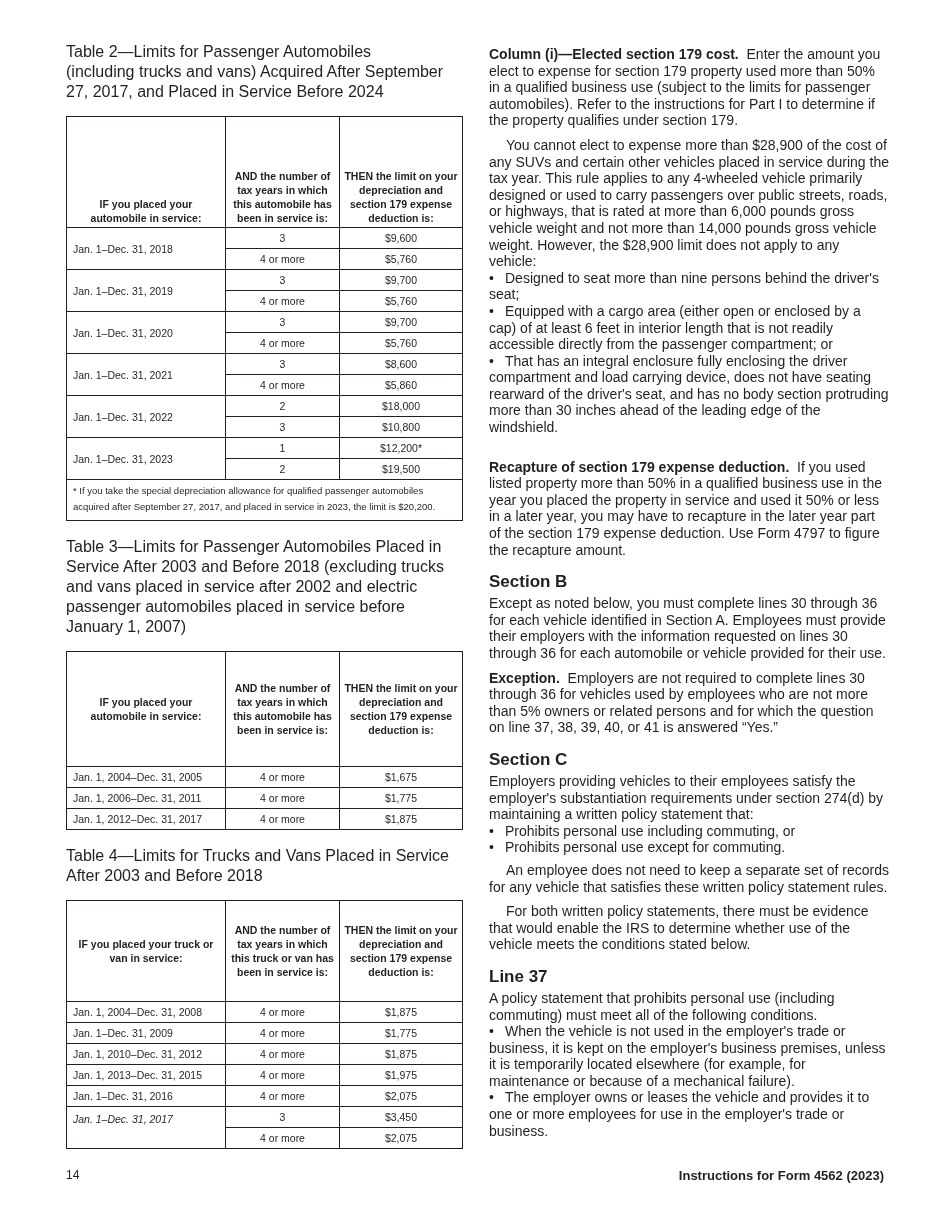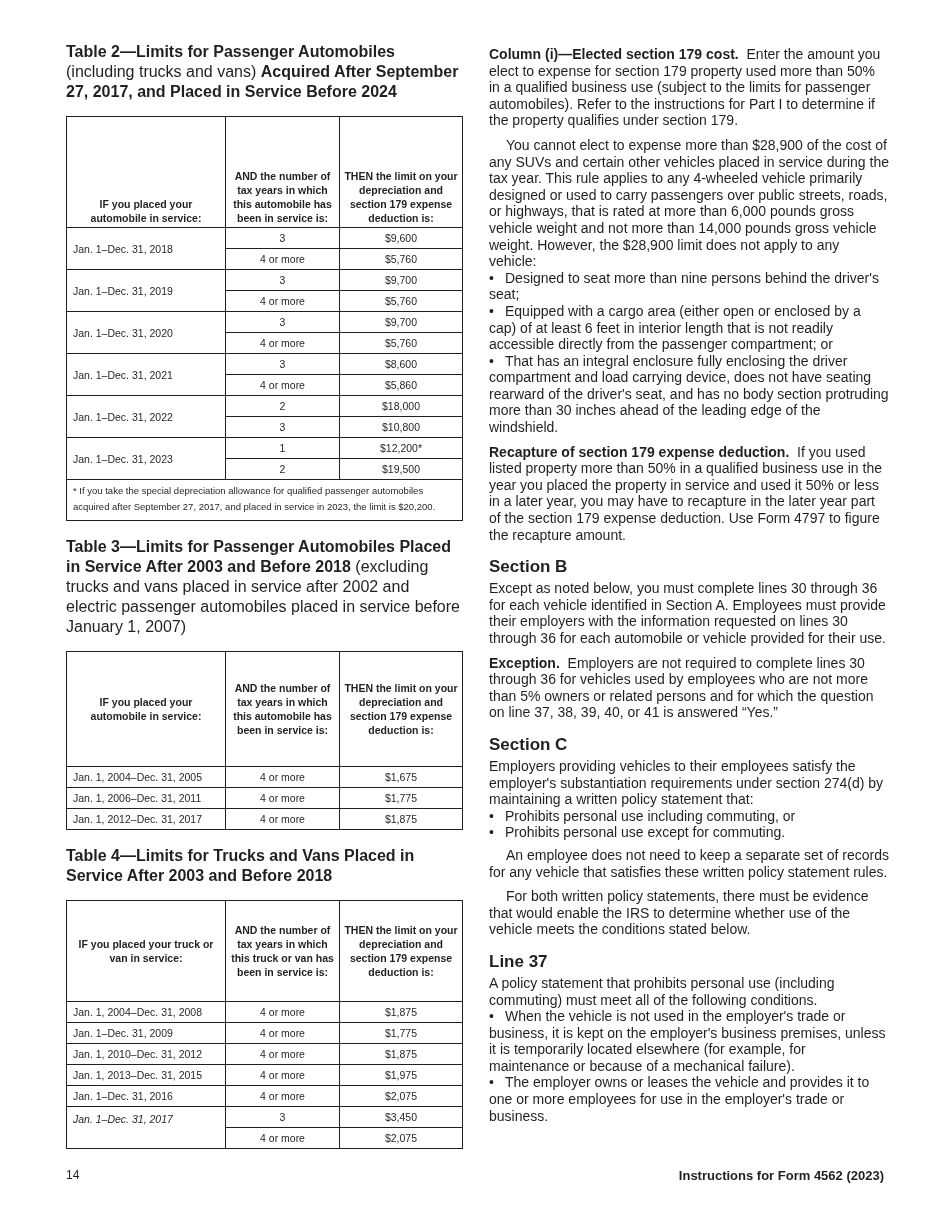--- a/index.html
+++ b/index.html
@@ -4,21 +4,21 @@
 <style>
   html, body { margin: 0; padding: 0; background: #ffffff; }
   body {
     width: 950px; height: 1230px; position: relative; overflow: hidden;
     font-family: "Liberation Sans", sans-serif; color: #231f20;
   }
   .col-left { position: absolute; left: 66px; top: 42px; width: 396px; }
   .col-right { position: absolute; left: 489px; top: 46px; width: 400px; }
 
   .tbl-title { font-size: 16px; line-height: 20px; margin: 0 0 14px 0; }
-  .tbl-title b { font-weight: bold; }
+  .tbl-title b { font-weight: normal; }
   .tbl-title span.norm { font-weight: normal; }
 
   table.lim {
     border-collapse: collapse; width: 396px; table-layout: fixed;
     font-size: 10.5px; line-height: 14px; margin-bottom: 16px;
   }
   table.lim td, table.lim th { border: 1px solid #231f20; padding: 0 4px; }
   table.lim th { font-weight: bold; text-align: center; }
   table.lim th.bottom { vertical-align: bottom; padding-bottom: 2px; }
   table.lim th.middle { vertical-align: middle; padding: 4px 4px; }
@@ -211,21 +211,21 @@
   </tbody>
     </table>
 </div>
 
 <div class="col-right">
   <p class="p">
     <b>Column (i)—Elected section 179 cost.</b>&nbsp;
     <span>Enter the amount you elect to expense for section 179 property used more than 50% in a qualified business use (subject to the limits for passenger automobiles). Refer to the instructions for Part I to determine if the property qualifies under section 179.</span>
   </p>
   <p class="p indent" style="margin-bottom:0">You cannot elect to expense more than $28,900 of the cost of any SUVs and certain other vehicles placed in service during the tax year. This rule applies to any 4-wheeled vehicle primarily designed or used to carry passengers over public streets, roads, or highways, that is rated at more than 6,000 pounds gross vehicle weight and not more than 14,000 pounds gross vehicle weight. However, the $28,900 limit does not apply to any vehicle:</p>
-  <ul class="bullet-list" style="margin-bottom:8px">
+  <ul class="bullet-list" style="margin-bottom:23px">
     <li><span class="dot">•</span><span>Designed to seat more than nine persons behind the driver's seat;</span></li>
     <li><span class="dot">•</span><span>Equipped with a cargo area (either open or enclosed by a cap) of at least 6 feet in interior length that is not readily accessible directly from the passenger compartment; or</span></li>
     <li><span class="dot">•</span><span>That has an integral enclosure fully enclosing the driver compartment and load carrying device, does not have seating rearward of the driver's seat, and has no body section protruding more than 30 inches ahead of the leading edge of the windshield.</span></li>
   </ul>
   <p class="p">
     <b>Recapture of section 179 expense deduction.</b>&nbsp;
     <span>If you used listed property more than 50% in a qualified business use in the year you placed the property in service and used it 50% or less in a later year, you may have to recapture in the later year part of the section 179 expense deduction. Use Form 4797 to figure the recapture amount.</span>
   </p>
 
   <div class="sec-head">Section B</div>

